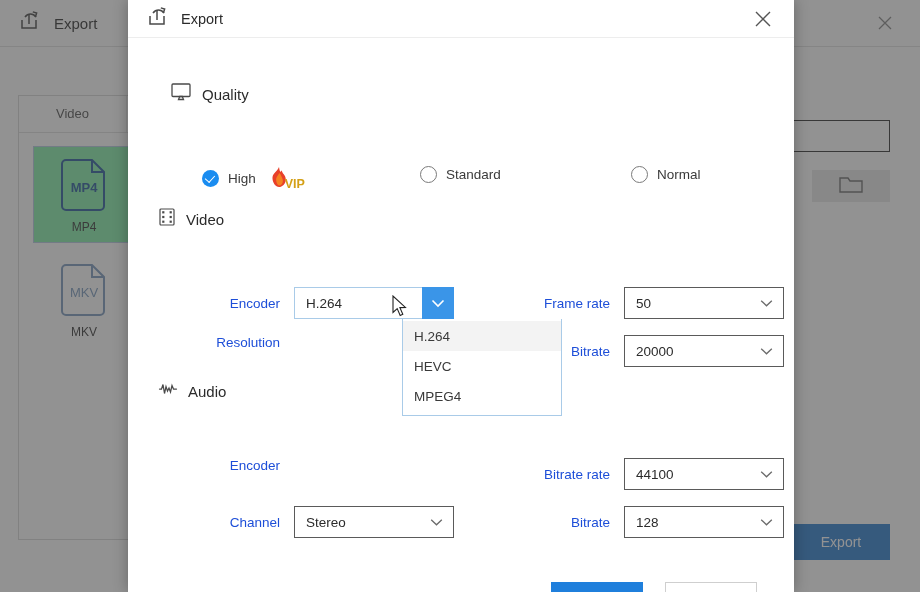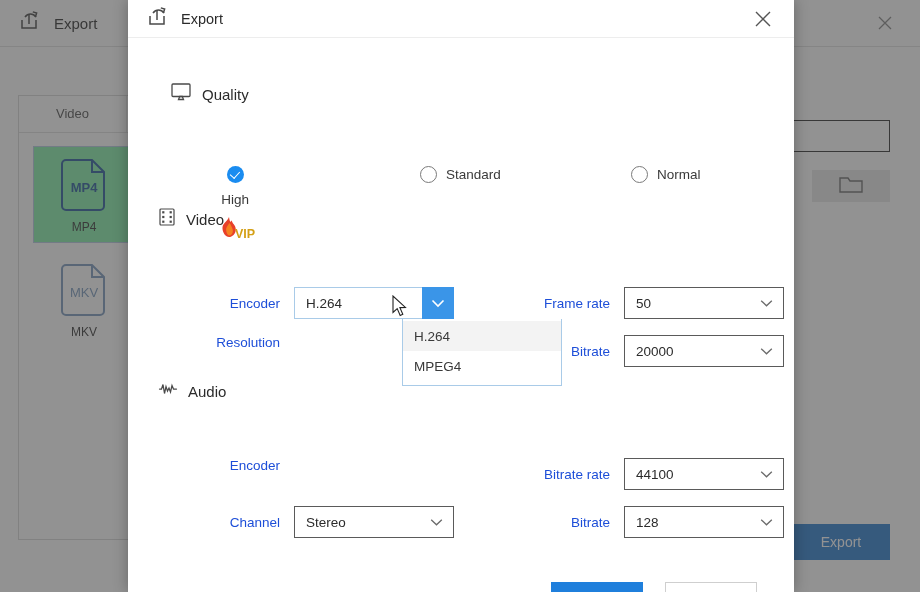--- a/index.html
+++ b/index.html
@@ -267,21 +267,21 @@
       <span>
         <svg width="22" height="20" viewBox="0 0 22 20" fill="none" stroke="#4a4a4a" stroke-width="1.3">
           <rect x="2" y="2" width="18" height="12.5" rx="1"></rect>
           <path d="M8.5 17.5 h5 l-1.2 -3 h-2.6 z"></path>
         </svg>
       </span>
       <span class="section-title">Quality</span>
     </div>
 
     <div class="radio-row">
-      <div class="radio-opt" style="left:87px;flex-direction:column;">
+      <div class="radio-opt" style="left:74px;">
         <span class="radio-circle on"></span>
         <span>High</span>
         <span class="vip-wrap">
           <span>
             <svg width="20" height="22" viewBox="0 0 20 22">
               <path d="M10 1 C8 6 3 7 3.5 13 C4 18 7.5 21 10 21 C13 21 17 18 16.8 13.2 C16.6 9 13.6 8 12.6 4.2 C11.6 6.5 11 6.8 10 1 Z" fill="#e8402a"></path>
               <path d="M10.2 7 C9 10 6.8 11 7.2 14.5 C7.5 17.5 9 19.5 10.4 19.5 C12 19.5 14 17.8 13.9 14.8 C13.8 12 12.2 11 11.6 8.6 Z" fill="#f58220"></path>
             </svg>
           </span>
           <span class="vip-text">VIP</span>
@@ -401,20 +401,21 @@
           </svg>
         </span>
       </div>
     </div>
 
     <div class="btn" id="btn-ok">OK</div>
     <div class="btn" id="btn-cancel">Cancel</div>
 
     <div id="encoder-list">
       <div class="dd-item hover">H.264</div>
+      <div class="dd-item">HEVC</div>
       <div class="dd-item">MPEG4</div>
     </div>
 
   </div>
 </div>
 
 <div id="cursor">
   <svg width="18" height="24" viewBox="0 0 18 24">
     <path d="M1 1 L1 17.5 L5.2 13.6 L8.2 20.4 L10.8 19.2 L7.9 12.6 L13.4 12.4 Z" fill="#ffffff" stroke="#222" stroke-width="1.1"></path>
   </svg>

